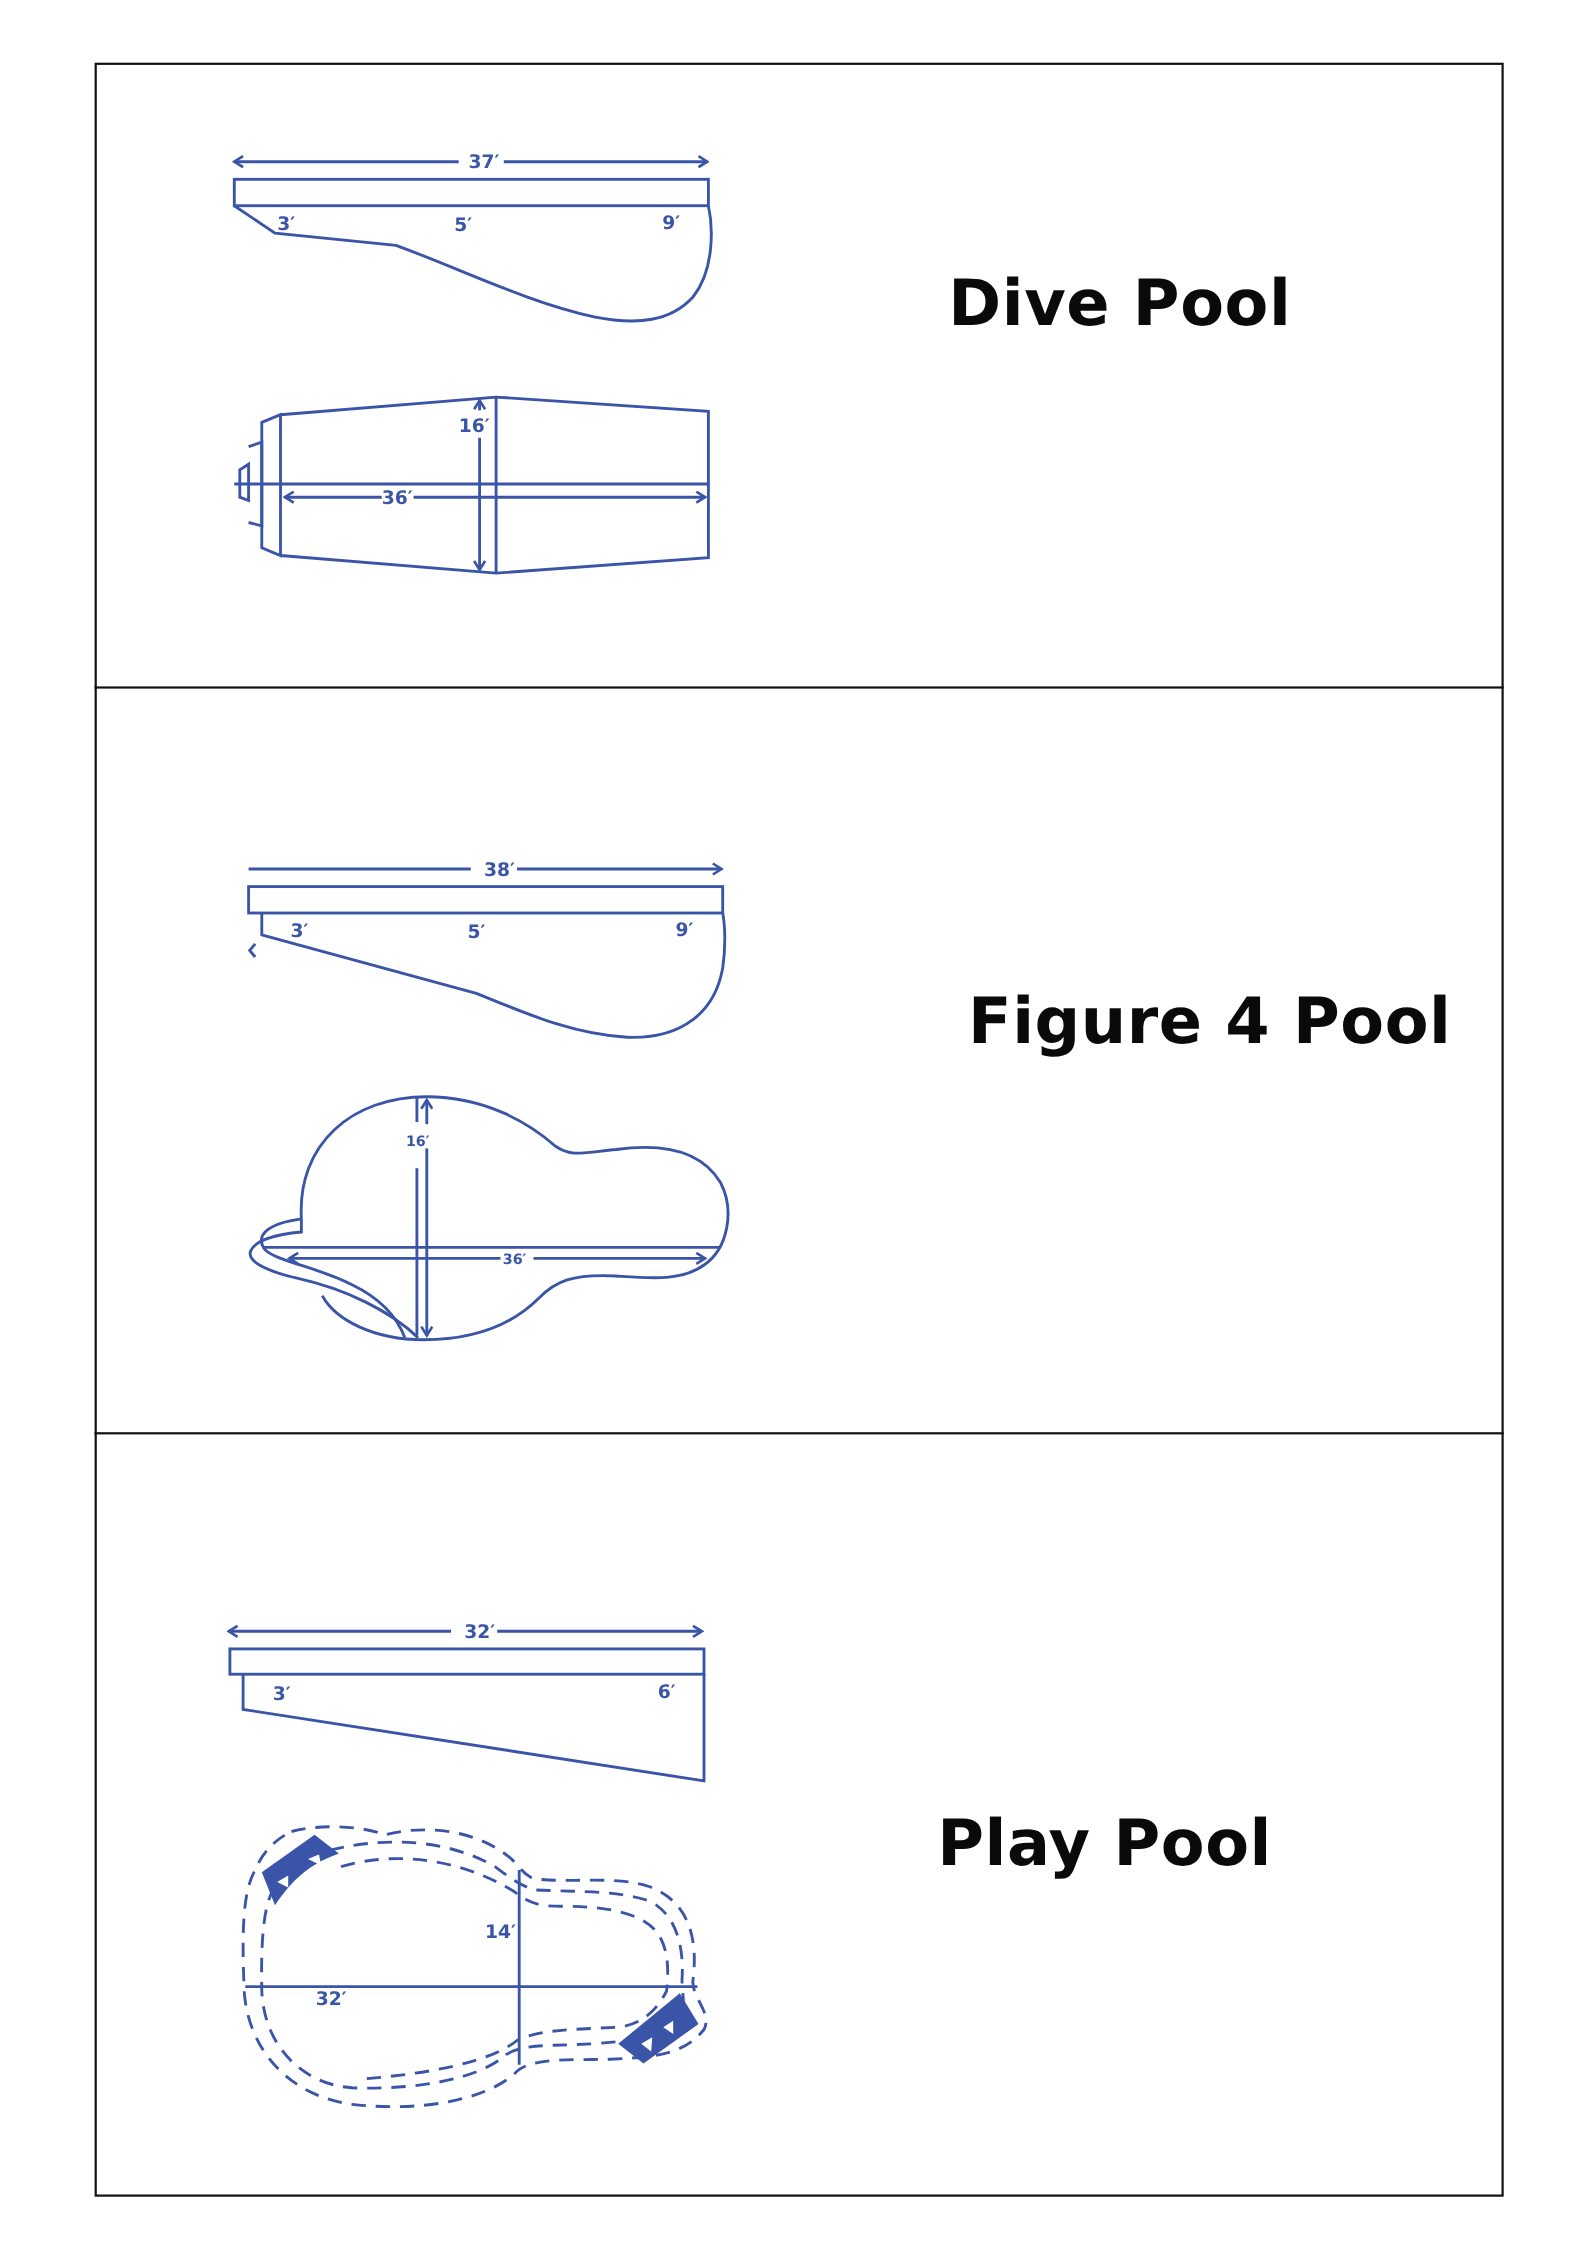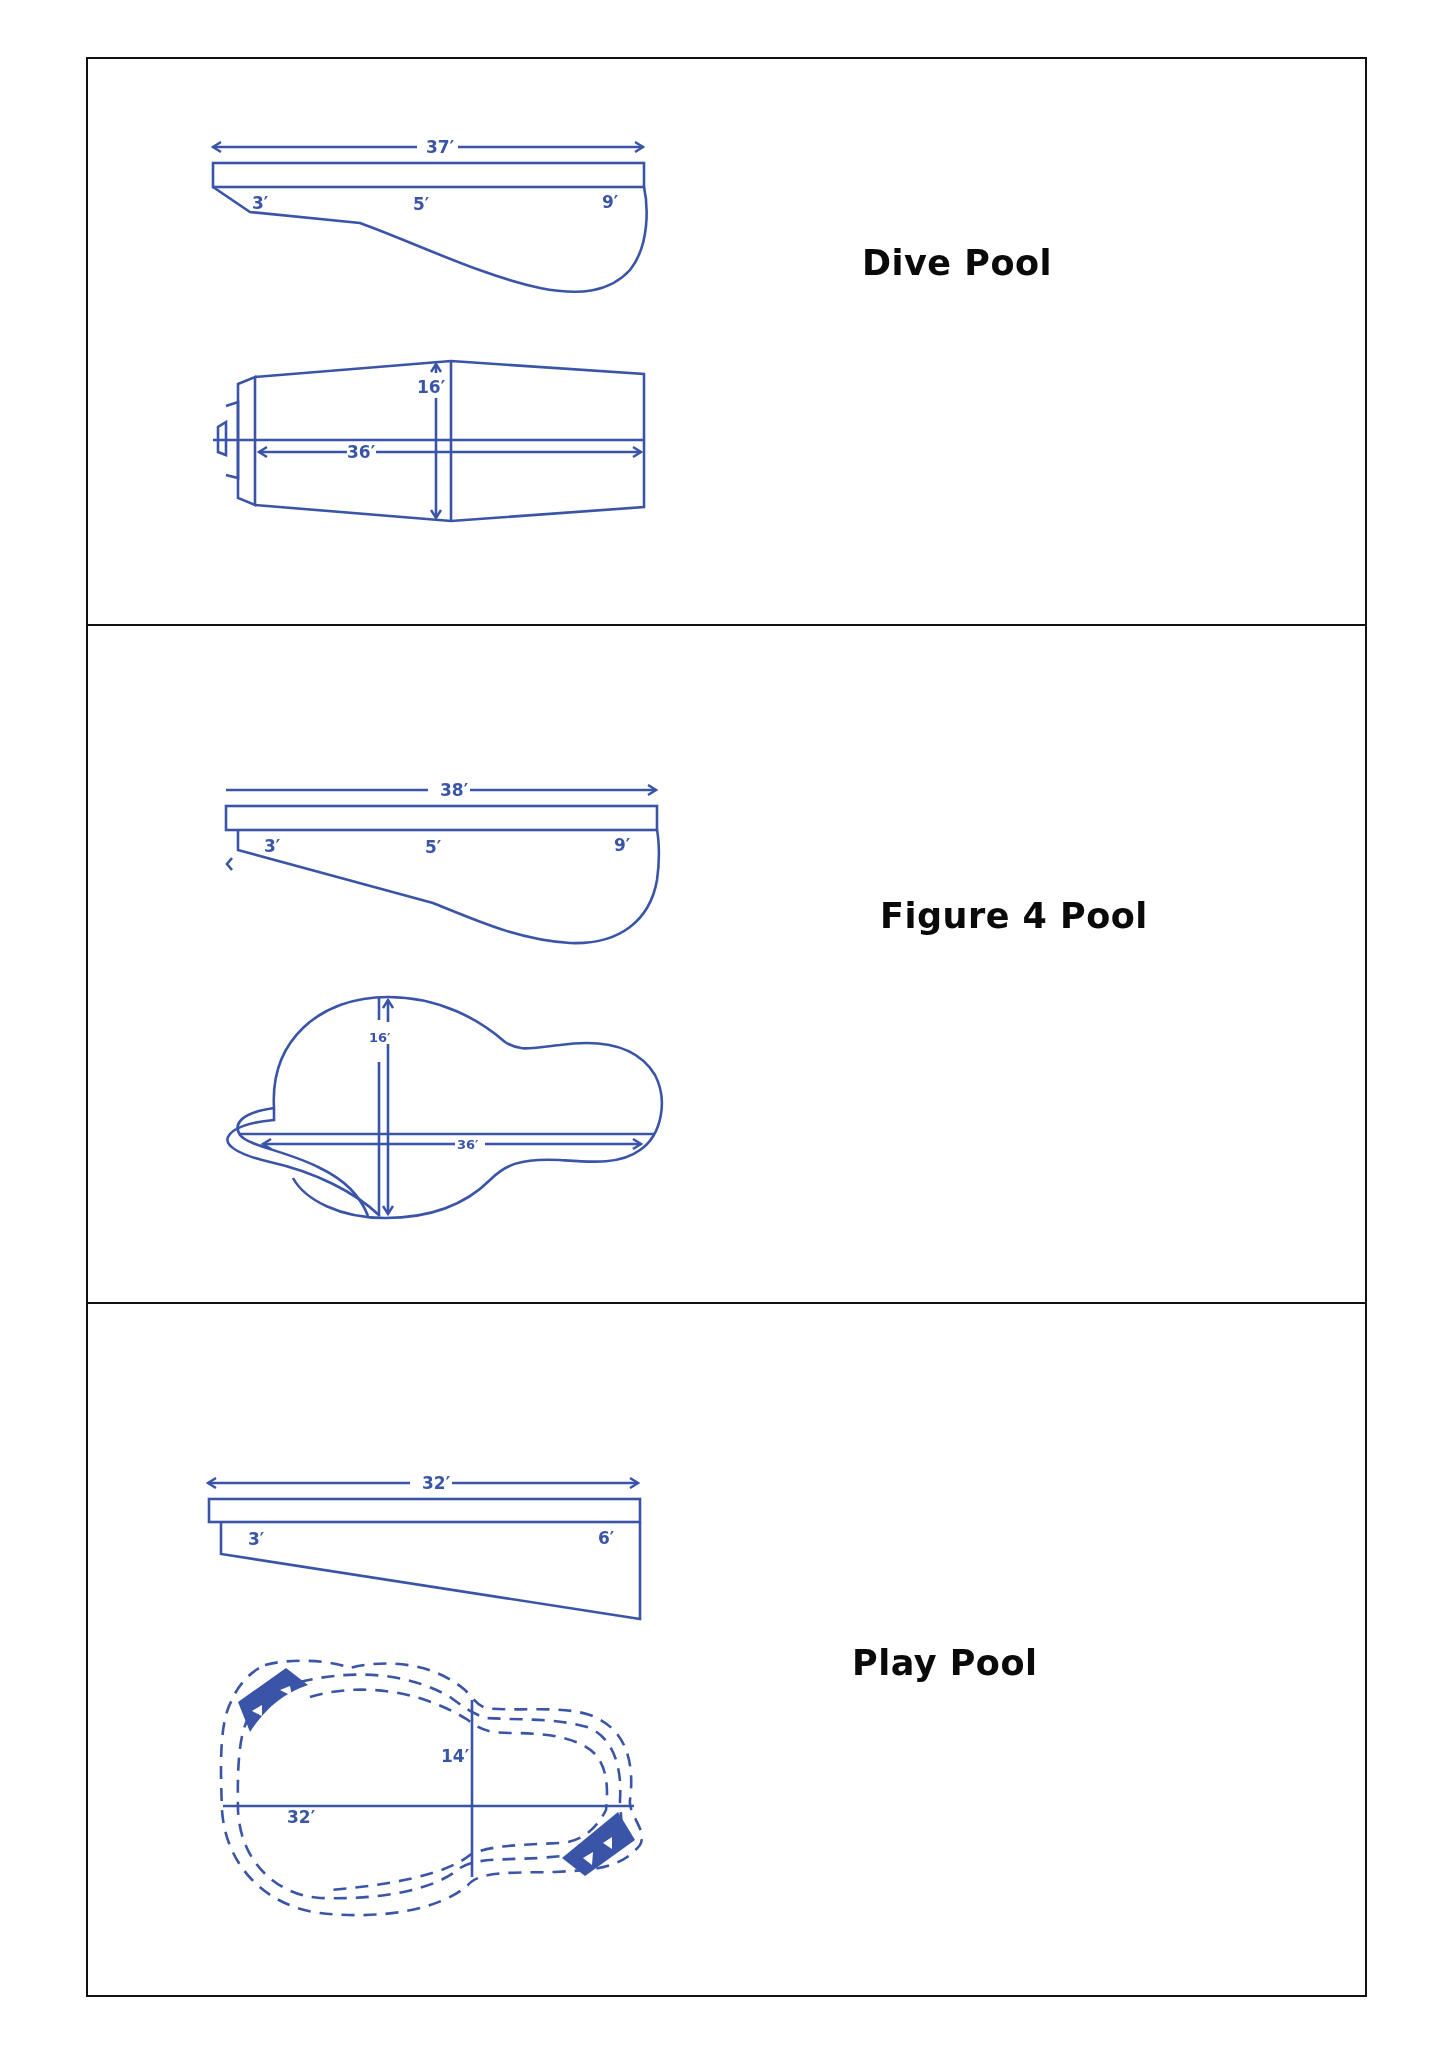--- a/index.html
+++ b/index.html
@@ -1,19 +1,19 @@
 <!DOCTYPE html>
 <html><head>
 <meta charset="utf-8">
 <style>
   html, body { margin: 0; padding: 0; background: #ffffff; }
   body { width: 1448px; height: 2048px; position: relative; overflow: hidden; font-family: "DejaVu Sans", sans-serif; }
   .frame { position: absolute; left: 86px; top: 57px; width: 1281px; height: 1940px; border: 2.5px solid #111; box-sizing: border-box; }
   .divider { position: absolute; left: 86px; width: 1281px; height: 0; border-top: 2.5px solid #111; }
-  .title { position: absolute; font-family: "DejaVu Sans", sans-serif; font-weight: bold; font-size: 35px; color: #0a0a0a; letter-spacing: 0.5px; white-space: nowrap; line-height: 1; }
+  .title { position: absolute; font-family: "DejaVu Sans", sans-serif; font-weight: bold; font-size: 58px; color: #0a0a0a; letter-spacing: 0.5px; white-space: nowrap; line-height: 1; }
   svg.drawing { position: absolute; left: 0; top: 0; width: 1448px; height: 2048px; overflow: visible; }
   .ln { fill: none; stroke: #3a55a8; stroke-width: 2.6; stroke-linejoin: miter; }
   .dash { fill: none; stroke: #3a55a8; stroke-width: 2.6; stroke-dasharray: 13 9; }
   .solid { fill: #3a55a8; stroke: none; }
   .lbl { fill: #3a55a8; font-family: "DejaVu Sans", sans-serif; font-weight: bold; font-size: 17px; }
   .lbl-sm { fill: #3a55a8; font-family: "DejaVu Sans", sans-serif; font-weight: bold; font-size: 13px; }
   .knock { fill: #ffffff; stroke: none; }
 </style>
 </head>
 <body>

